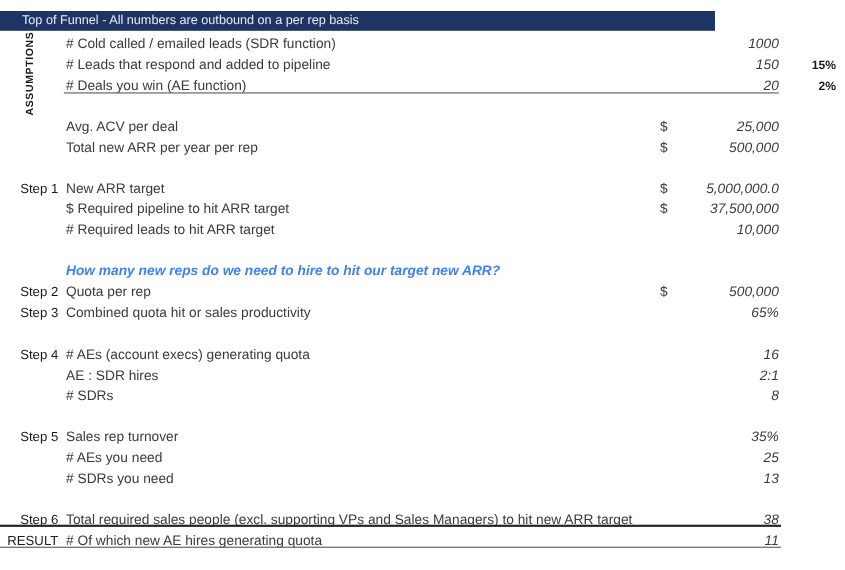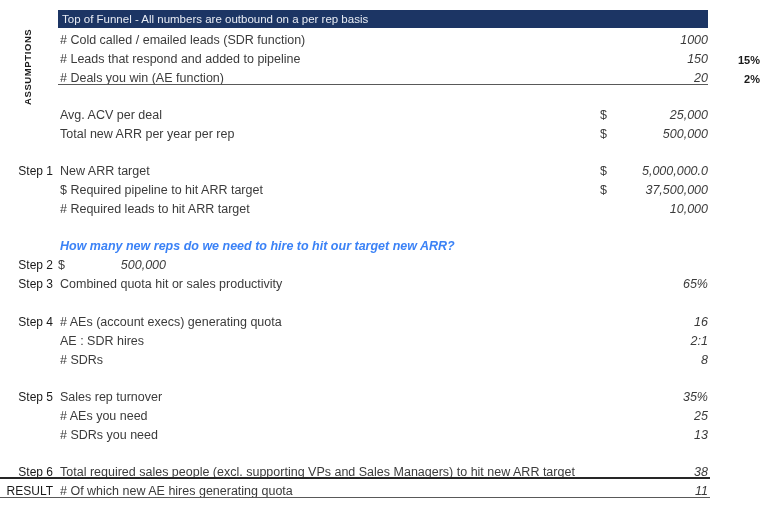--- a/index.html
+++ b/index.html
@@ -20,27 +20,26 @@
     height: 78px; width: 16px;
     writing-mode: vertical-rl;
     transform: rotate(180deg);
     font-size: 9.5px;
     font-weight: bold;
     letter-spacing: 0.6px;
     color: #1a1a1a;
     text-align: center;
   }
   .hdrbar {
-    margin-left: 58px;
     width: 650px; height: 18px;
     background: #1c3564;
     color: #e8ecf4;
     font-size: 11.5px;
     line-height: 18px;
-    padding-left: 4px;
+    padding-left: 20px;
     white-space: nowrap;
     overflow: hidden;
   }
   .row {
     position: relative;
     display: flex;
     align-items: flex-end;
     height: 19px;
     font-size: 12.5px;
     color: #3b3b3b;
@@ -158,20 +157,21 @@
 
   <div class="row q">
     <div class="cell step"></div>
     <div class="cell label">How many new reps do we need to hire to hit our target new ARR?</div>
     <div class="cell cur"></div>
     <div class="cell value"></div>
     <div class="cell note"></div>
   </div>
   <div class="row">
     <div class="cell step">Step 2</div>
+    <div class="cell label">Quota per rep</div>
     <div class="cell cur">$</div>
     <div class="cell value">500,000</div>
     <div class="cell note"></div>
   </div>
   <div class="row">
     <div class="cell step">Step 3</div>
     <div class="cell label">Combined quota hit or sales productivity</div>
     <div class="cell cur"></div>
     <div class="cell value">65%</div>
     <div class="cell note"></div>

